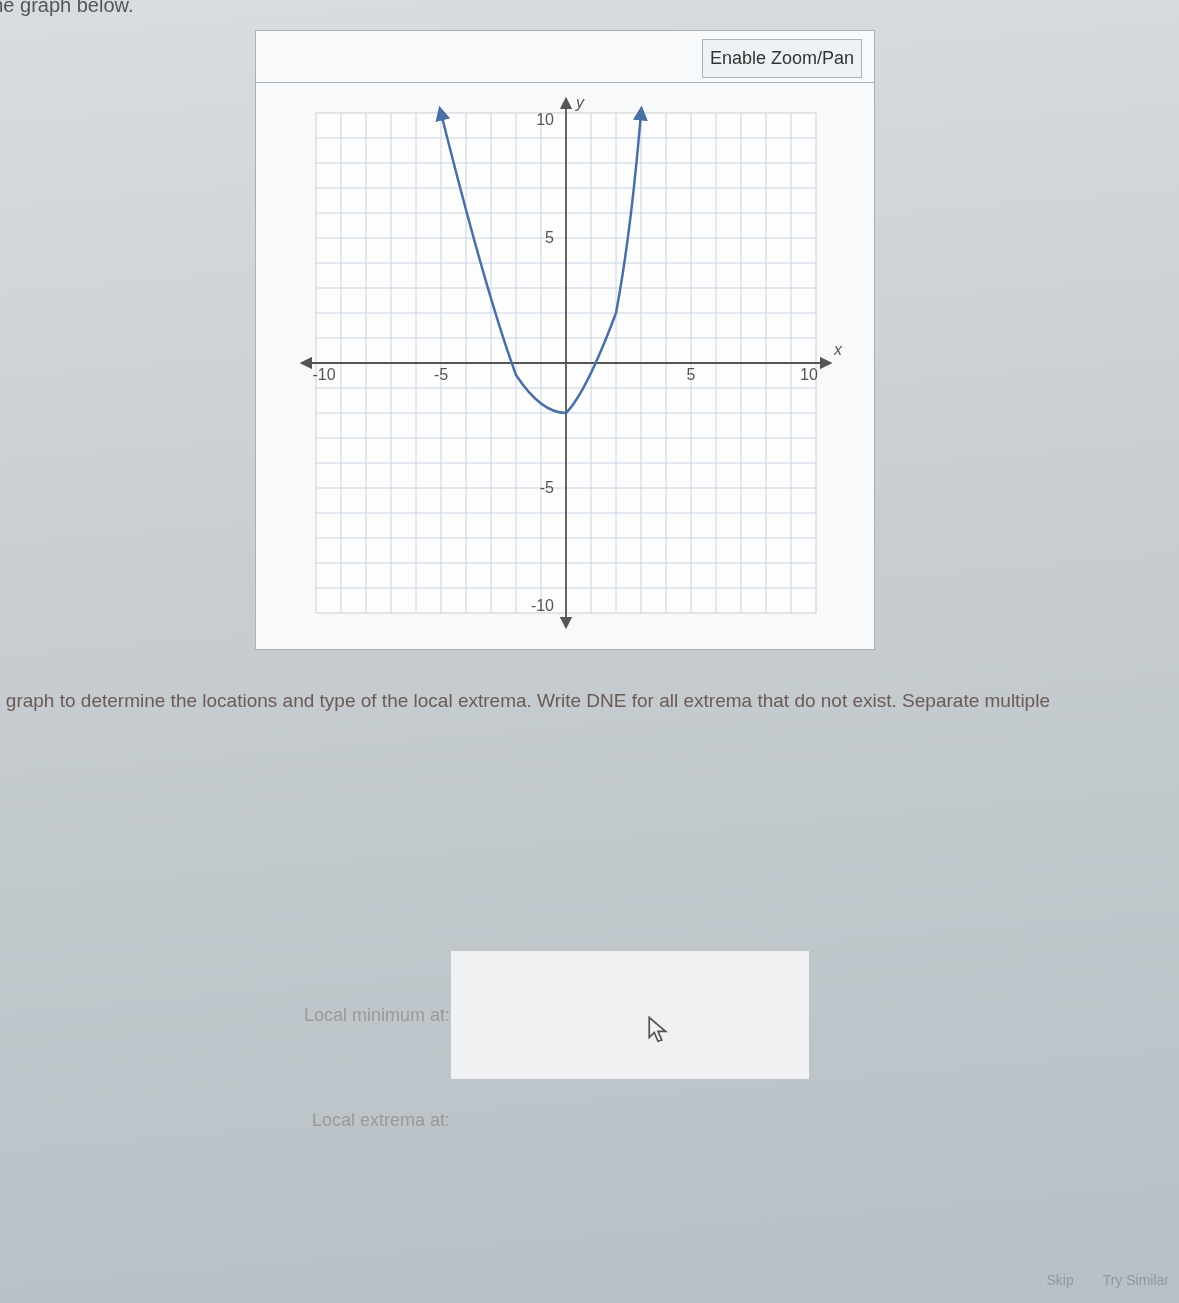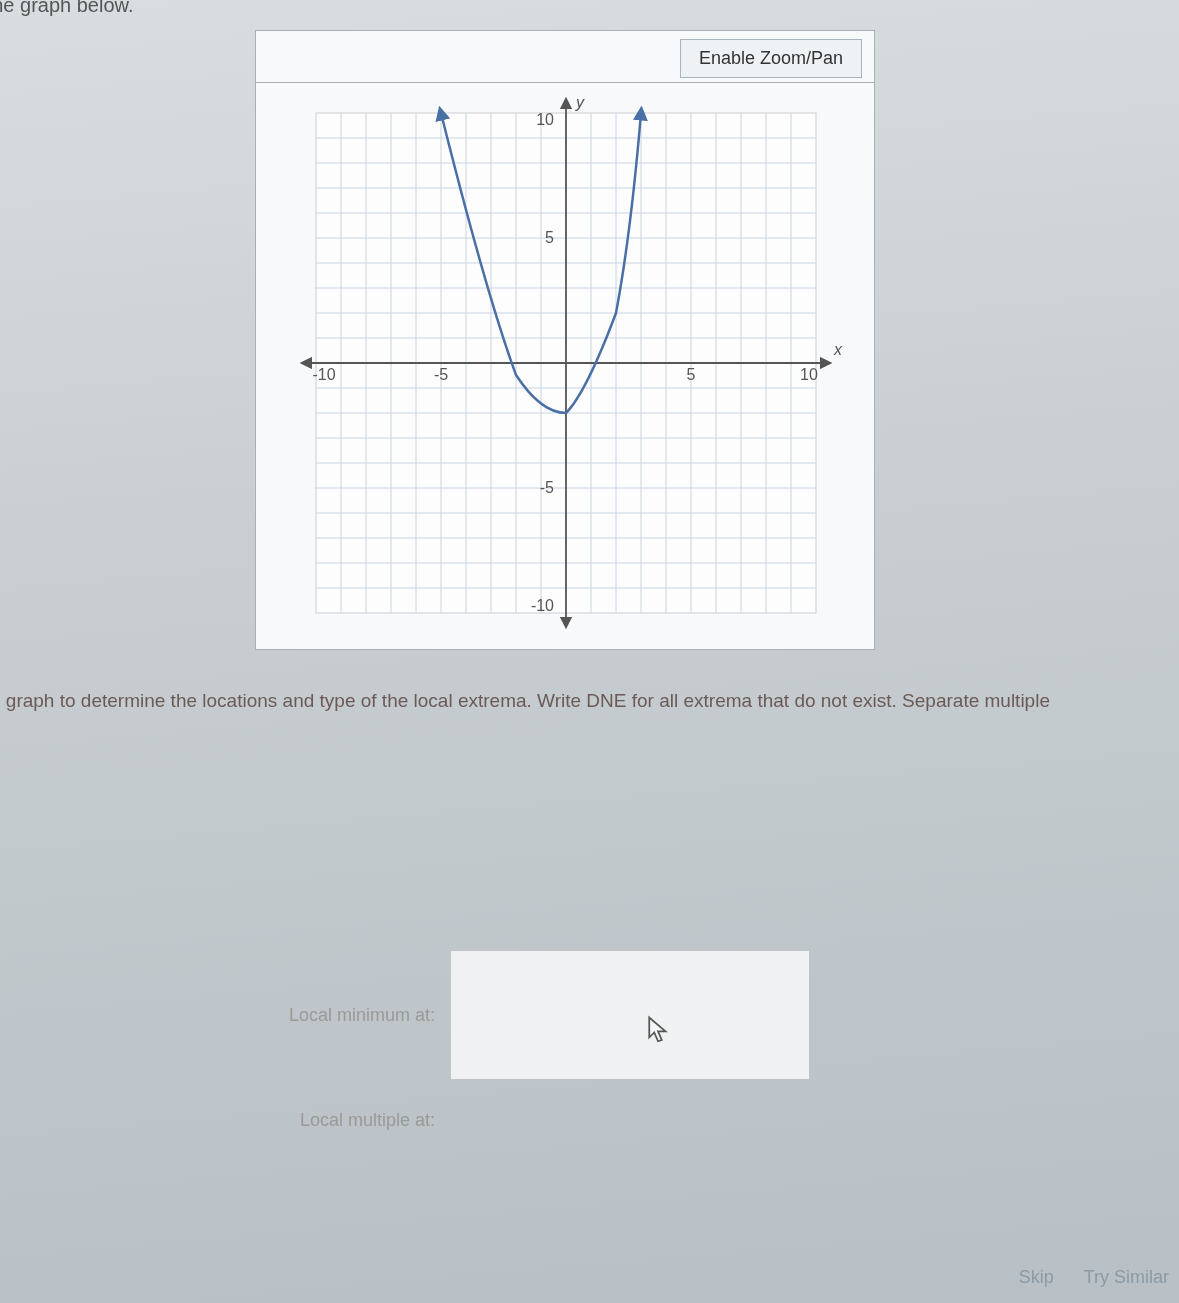--- a/index.html
+++ b/index.html
@@ -31,21 +31,21 @@
   }
   .graph-toolbar {
     height: 52px;
     border-bottom: 1px solid #aab0b4;
     position: relative;
   }
   .zoom-btn {
     position: absolute;
     right: 12px;
     top: 8px;
-    padding: 8px 18px;
+    padding: 8px 7px;
     background: #eef2f5;
     border: 1px solid #a8b3c0;
     font-size: 18px;
     color: #333;
     cursor: pointer;
   }
   .plot-area {
     position: relative;
     width: 100%;
     height: 568px;
@@ -73,21 +73,20 @@
     width: 600px;
   }
   .answer-row {
     display: flex;
     align-items: center;
     margin-bottom: 30px;
   }
   .answer-label {
     width: 200px;
     text-align: right;
-    padding-right: 15px;
     font-size: 18px;
     color: #9a9a95;
   }
   .answer-input {
     width: 360px;
     height: 110px;
     background: #f0f1f2;
     border: 1px solid #c0c4c8;
     font-size: 22px;
     font-style: italic;
@@ -102,21 +101,21 @@
     top: 1015px;
     left: 645px;
     font-size: 28px;
     color: #444;
     pointer-events: none;
   }
   .footer-btns {
     position: absolute;
     bottom: 15px;
     right: 10px;
-    font-size: 18px;
+    font-size: 14px;
     color: #8b9aa5;
   }
   .footer-btns span { margin-left: 25px; cursor: pointer; }
 </style>
 </head>
 <body>
 
 <div class="top-frag">by the graph below.</div>
 
 <div class="graph-container">
@@ -203,21 +202,21 @@
 </div>
 
 <div class="instruction-text">e graph to determine the locations and type of the local extrema. Write DNE for all extrema that do not exist. Separate multiple</div>
 
 <div class="answer-area">
   <div class="answer-row">
     <div class="answer-label">Local minimum at:</div>
     <textarea class="answer-input first" style=""></textarea>
   </div>
   <div class="answer-row">
-    <div class="answer-label">Local multiple at:</div>
+    <div class="answer-label">Local extrema at:</div>
   </div>
 </div>
 
 <div class="cursor-icon">
   <svg width="26" height="30" viewBox="0 0 20 24" fill="none" stroke="#555" stroke-width="1.4">
     <path d="M3 2 L3 18 L7 14 L10 21 L13 20 L10 13 L16 13 Z" fill="rgba(255,255,255,0.3)"></path>
   </svg>
 </div>
 
 <div class="footer-btns">

